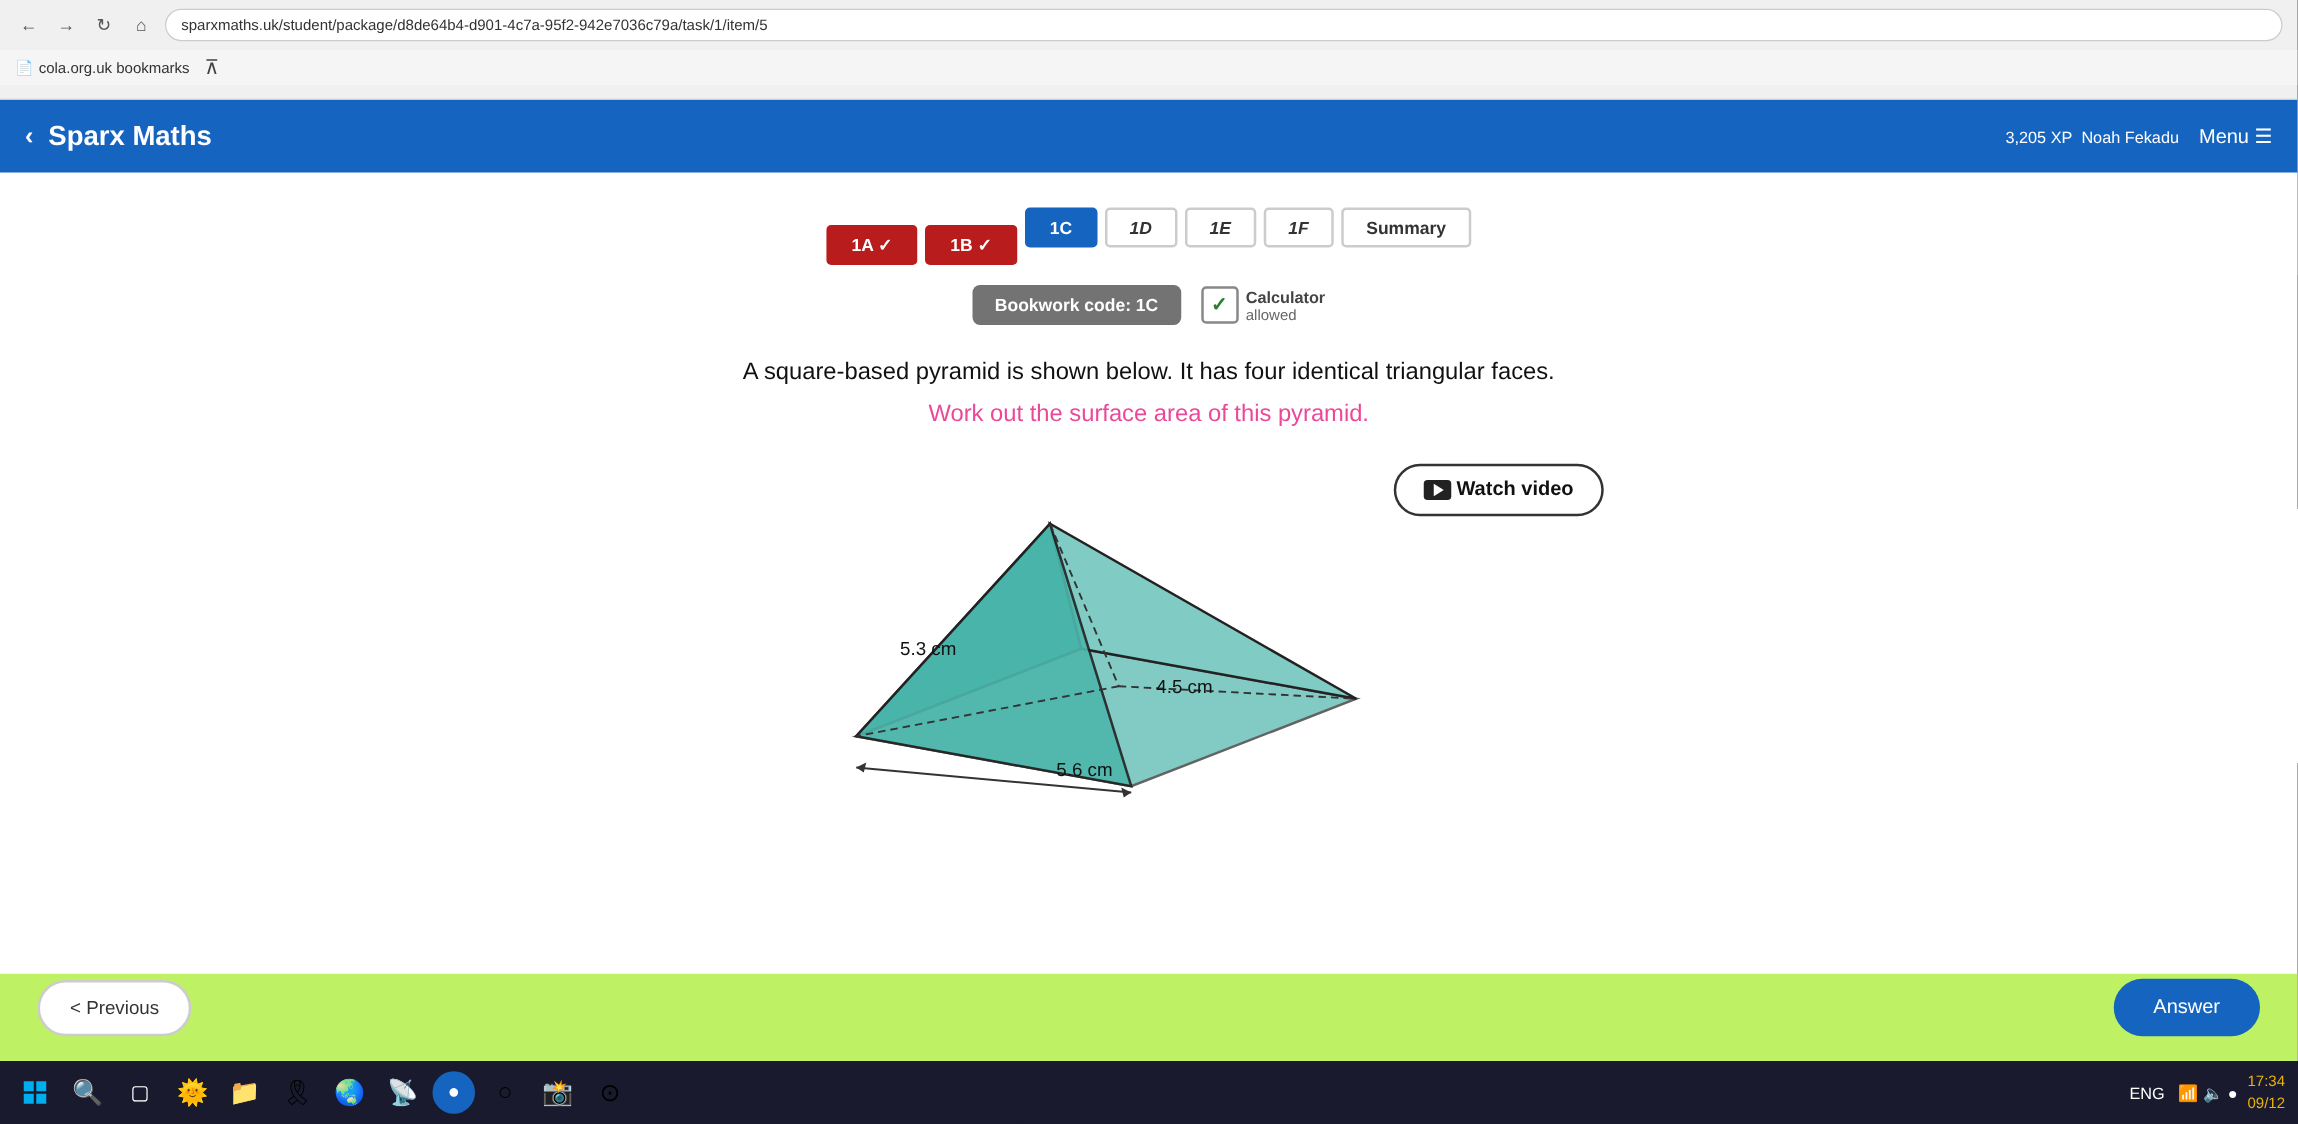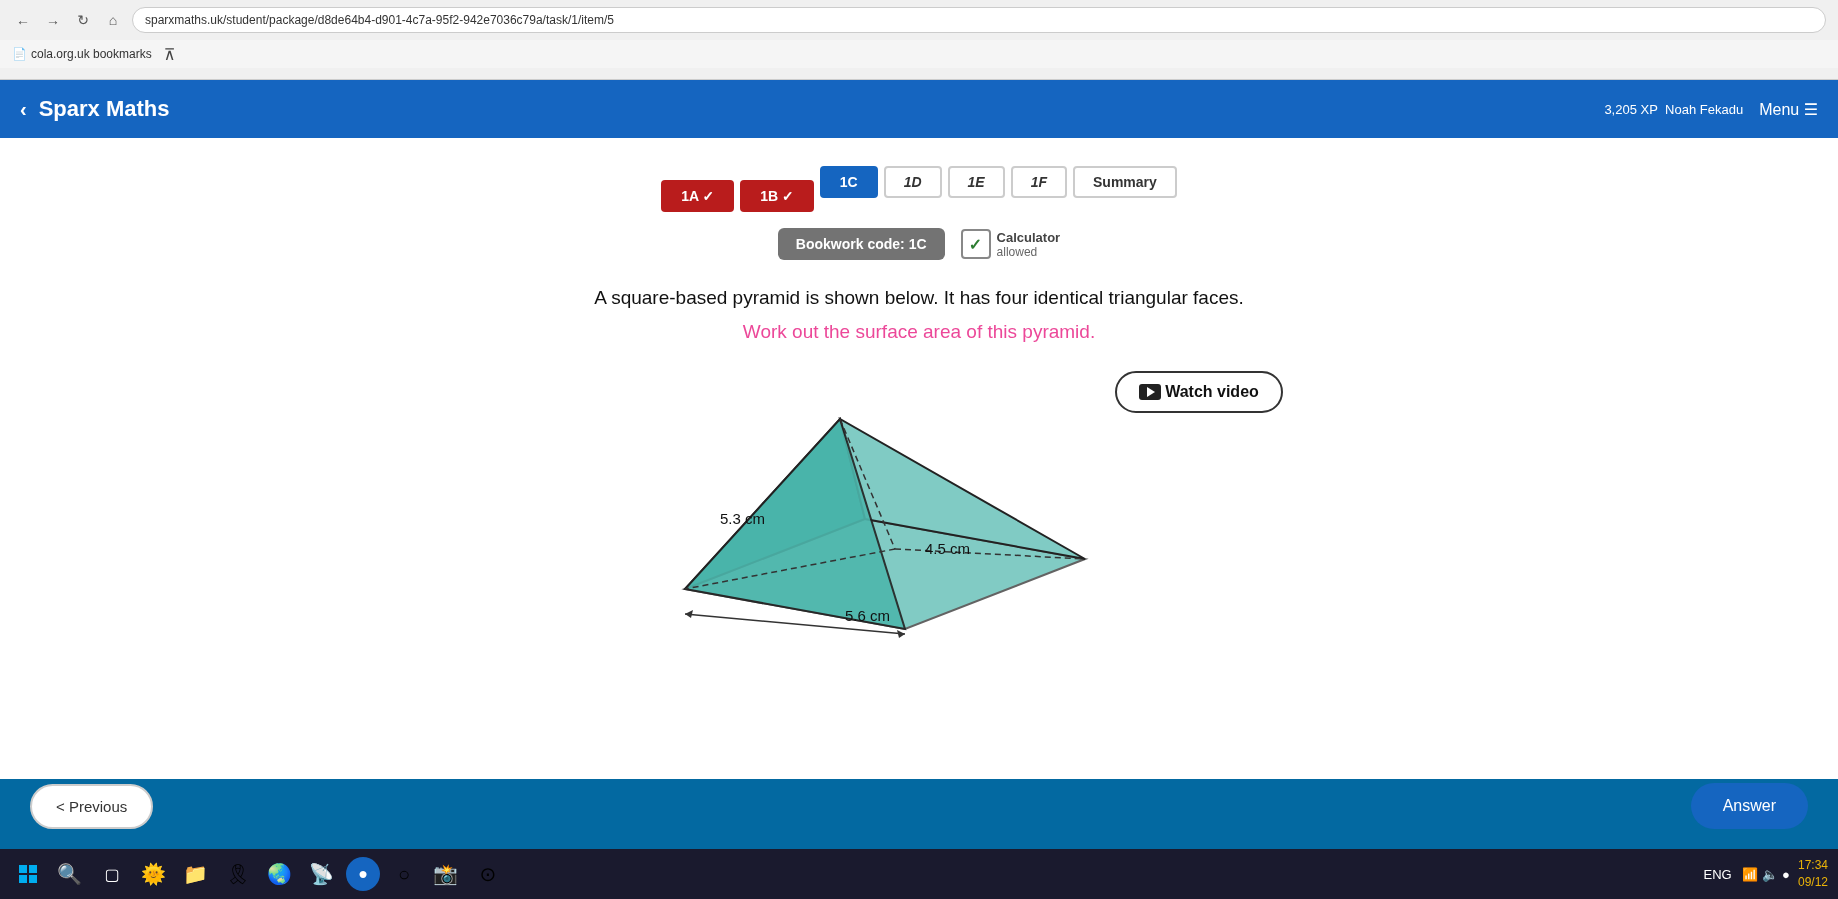--- a/index.html
+++ b/index.html
@@ -310,21 +310,21 @@
     .time-display {
       text-align: left;
       color: #eab308;
       font-size: 12px;
       line-height: 1.4;
     }
 
     .bottom-area {
       position: relative;
       height: 70px;
-      background: #0369a1;
+      background: #bef264;
     }
 
     .checkmark {
       color: #2e7d32;
       font-size: 16px;
       font-weight: bold;
     }
   </style>
 </head>
 <body>

